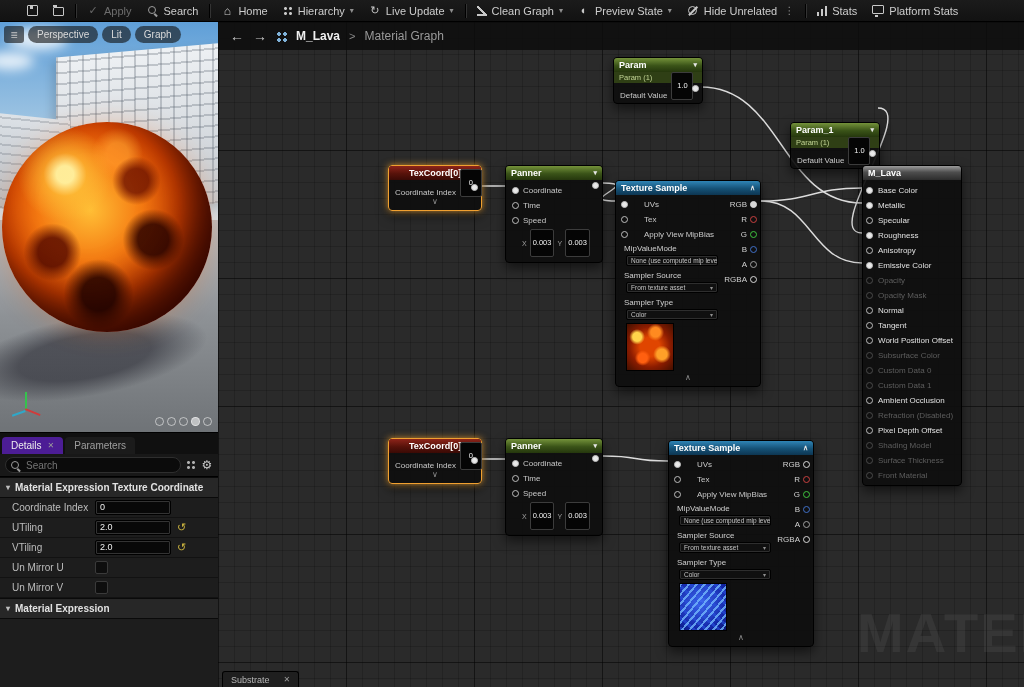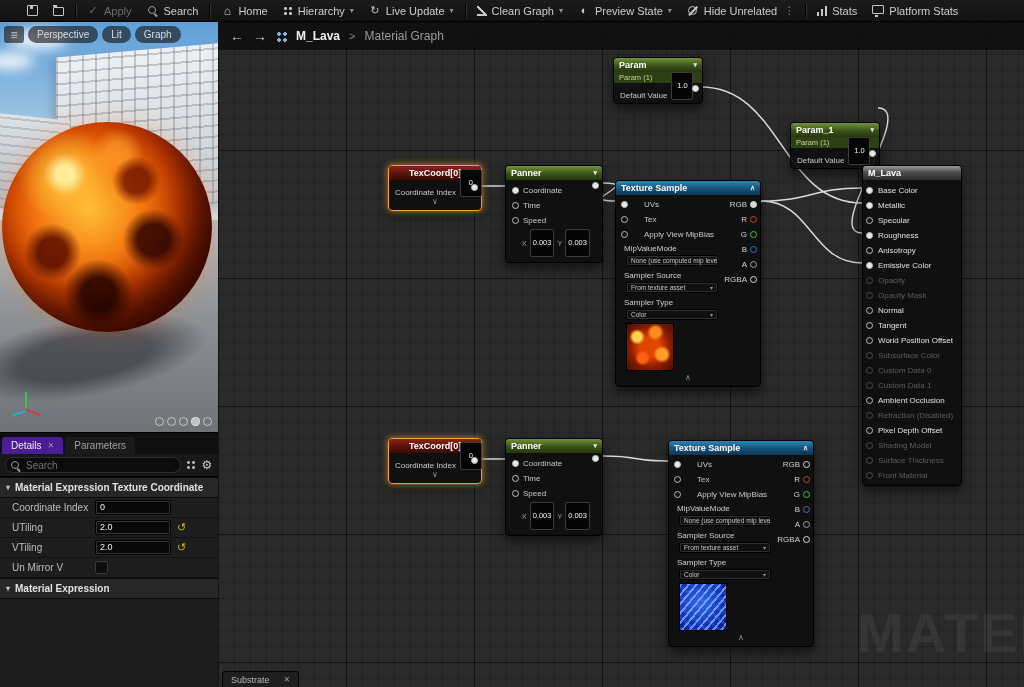--- a/index.html
+++ b/index.html
@@ -326,20 +326,24 @@
         <span class="dt-label">UTiling</span>
         <span class="dt-input">2.0</span>
         <span class="dt-reset">↺</span>
       </div>
       <div class="dt-row">
         <span class="dt-label">VTiling</span>
         <span class="dt-input">2.0</span>
         <span class="dt-reset">↺</span>
       </div>
       <div class="dt-row">
+        <span class="dt-label">Un Mirror U</span>
+        <span class="dt-check"></span>
+      </div>
+      <div class="dt-row">
         <span class="dt-label">Un Mirror V</span>
         <span class="dt-check"></span>
       </div>
       <div class="dt-section">
         <span class="dt-arrow">▾</span>
         <span>Material Expression</span>
       </div>
     </div>
 </div>
 

